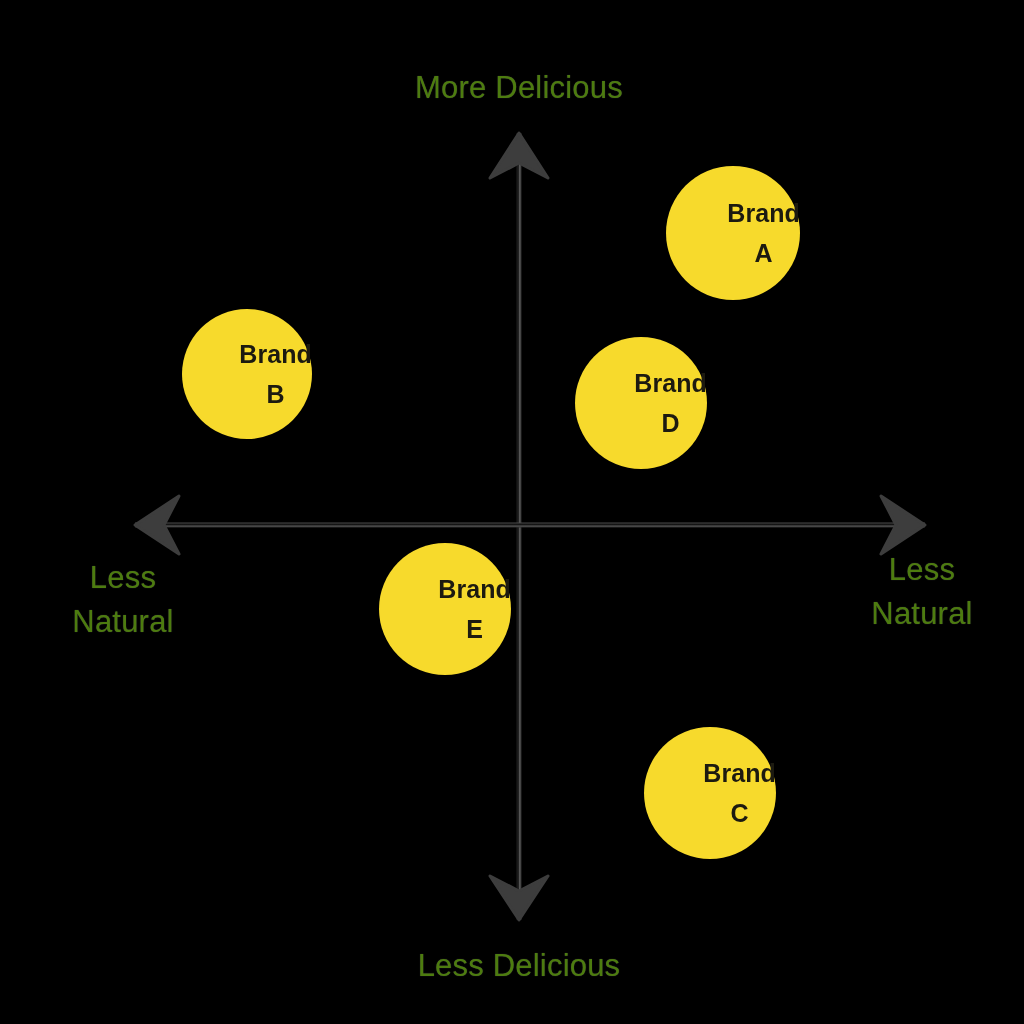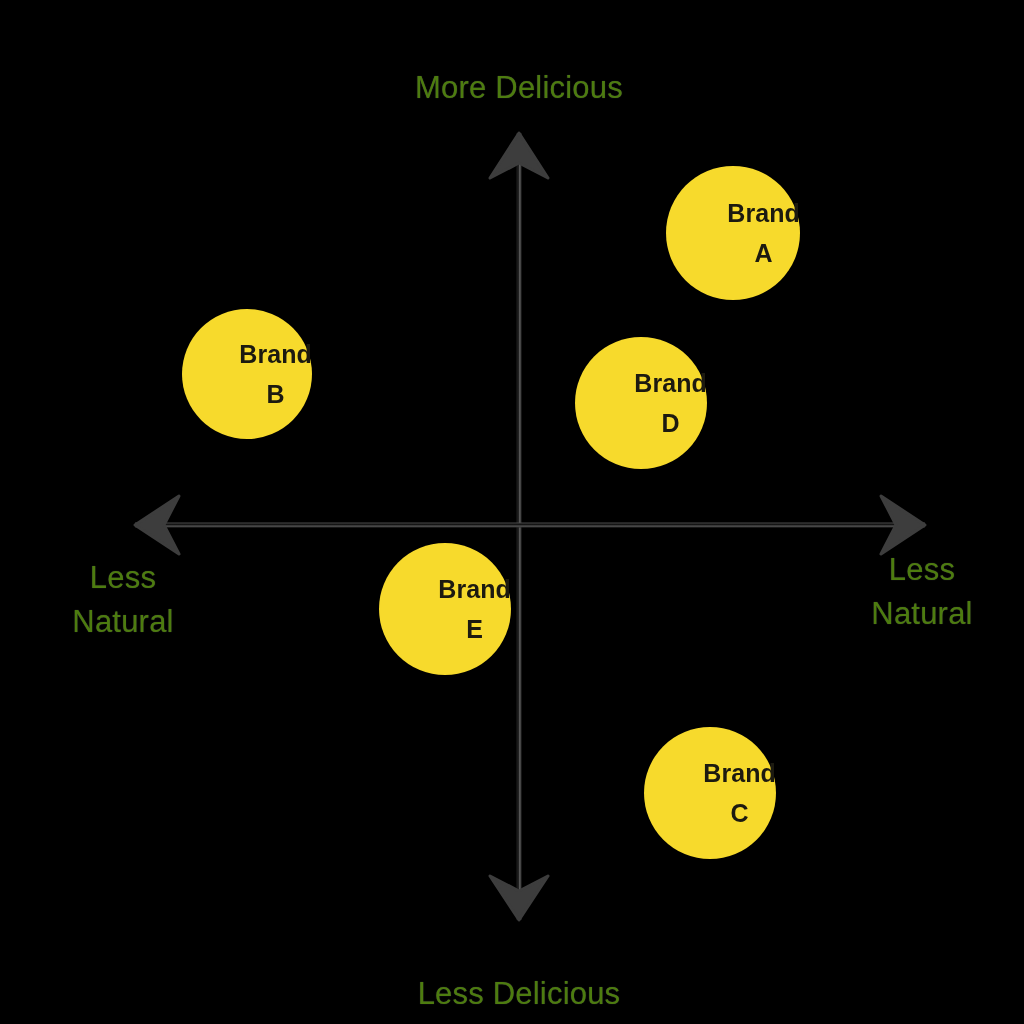--- a/index.html
+++ b/index.html
@@ -49,21 +49,20 @@
 
   #label-top {
     left: 332px;
     top: 66px;
     width: 374px;
   }
   #label-bottom {
     left: 332px;
     top: 944px;
     width: 374px;
-    margin-top: 28px;
   }
   #label-left {
     left: 12px;
     top: 548px;
     width: 222px;
     margin-top: 8px;
   }
   #label-right {
     left: 824px;
     top: 548px;

